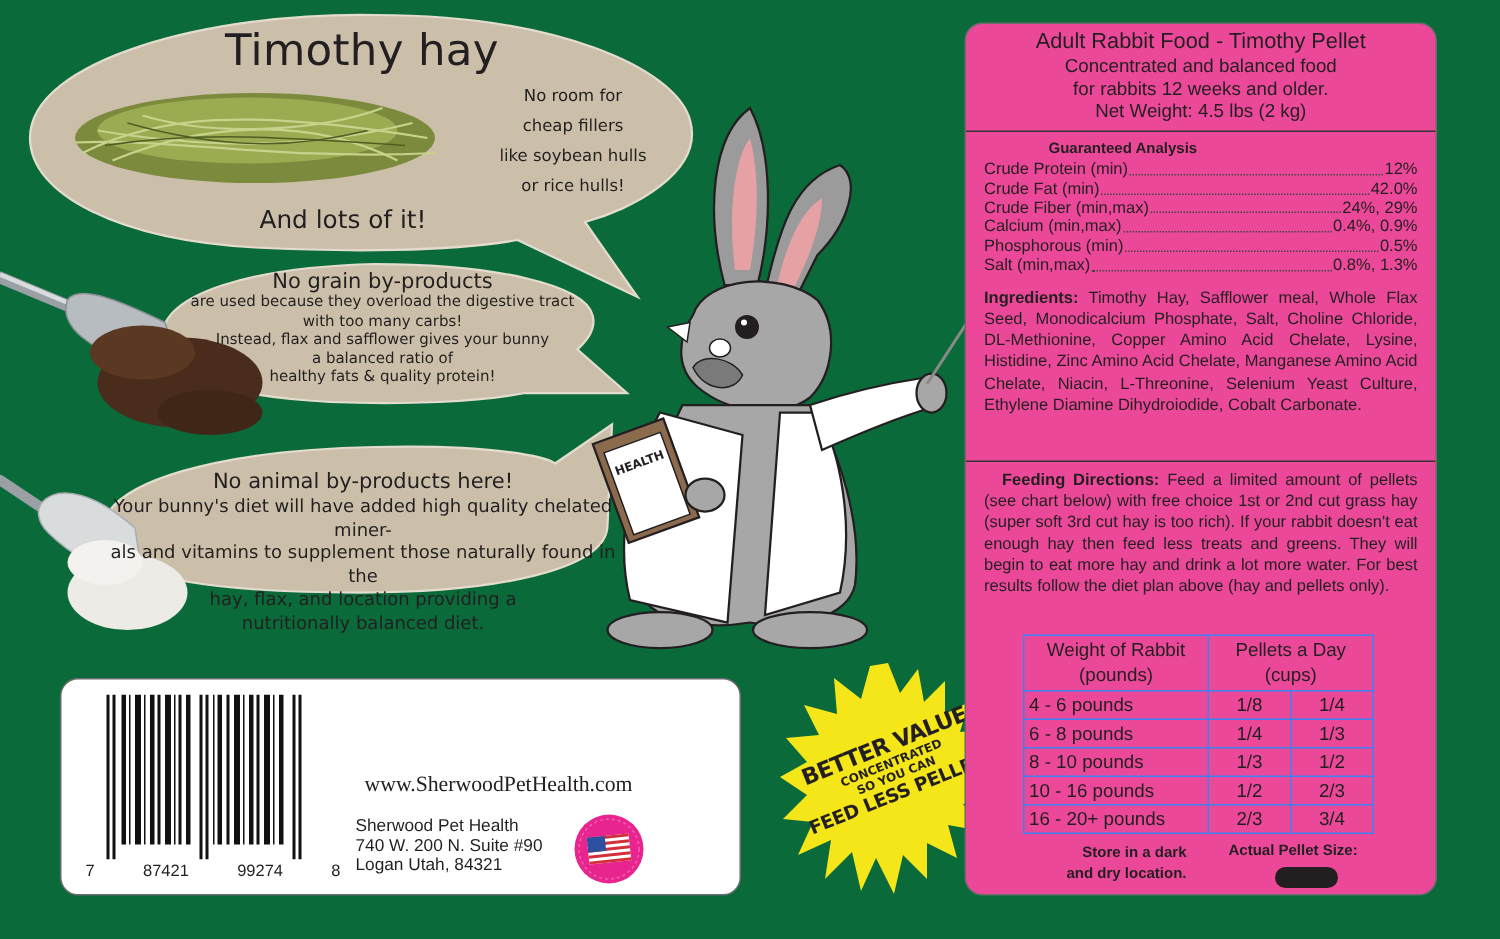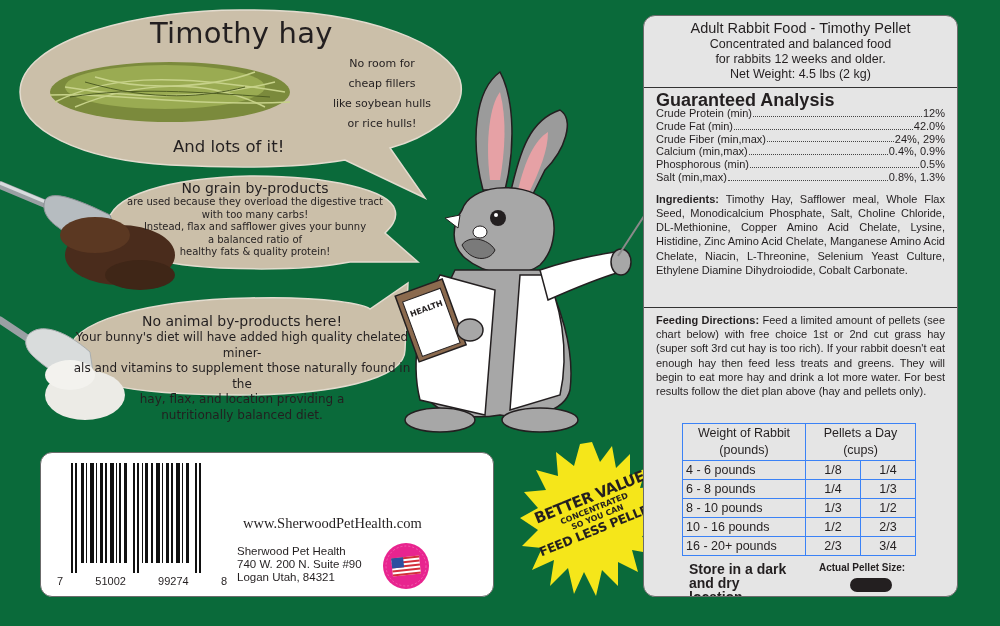--- a/index.html
+++ b/index.html
@@ -34,40 +34,40 @@
 
   
   .starburst { position: absolute; left: 520px; top: 440px; width: 145px; height: 160px; }
   .star-text { position: absolute; left: 520px; top: 440px; width: 145px; height: 160px; pointer-events: none; }
   .star-inner { position: absolute; left: 8px; top: 48px; width: 135px; transform: rotate(-22deg); text-align: center; color: #231f20; font-family: "DejaVu Sans", sans-serif; font-weight: bold; }
   .star-inner .l1 { font-size: 15px; line-height: 16px; letter-spacing: -0.5px; }
   .star-inner .l2 { font-size: 8px; line-height: 9px; }
   .star-inner .l3 { font-size: 12.5px; line-height: 14px; letter-spacing: -0.3px; }
 
   
-  .panel { position: absolute; left: 643px; top: 15px; width: 315px; height: 582px; background: #e5e5e5; border-radius: 12px; border: 1px solid #6b6b6b; font-family: "Liberation Sans", sans-serif; color: #231f20; overflow: hidden; }
+  .panel { position: absolute; left: 643px; top: 15px; width: 315px; height: 582px; background: #ec4899; border-radius: 12px; border: 1px solid #6b6b6b; font-family: "Liberation Sans", sans-serif; color: #231f20; overflow: hidden; }
   .p-head { text-align: center; padding-top: 4px; height: 72px; border-bottom: 1px solid #333; }
   .p-head .t { font-size: 14.5px; line-height: 17px; }
   .p-head .s { font-size: 12.5px; line-height: 15px; }
   .ga { padding: 5px 12px 0 12px; height: 220px; border-bottom: 1px solid #333; }
-  .ga-title { font-weight: bold; font-size: 18px; line-height: 14px; }
+  .ga-title { font-weight: bold; font-size: 10px; line-height: 14px; margin-left: 43px; }
   .ga-row { display: flex; font-size: 11px; line-height: 12.8px; }
   .ga-row .lbl { white-space: nowrap; }
   .ga-row .dots { flex: 1; border-bottom: 1px dotted #444; margin: 0 1px 3px 1px; }
   .ga-row .val { white-space: nowrap; }
   .ingredients { margin-top: 8px; font-size: 11px; line-height: 14.2px; text-align: justify; }
   .ingredients b { font-weight: bold; }
   .feeding { padding: 5px 12px 0 12px; font-size: 11px; line-height: 14.2px; text-align: justify; }
-  .feeding b { font-weight: bold; }
+  .feeding b { font-weight: bold; margin-left: 12px; }
   table.chart { position: absolute; left: 38px; top: 407px; border-collapse: collapse; font-size: 12.5px; }
   table.chart td, table.chart th { border: 1px solid #3b82f6; padding: 0 3px; font-weight: normal; height: 19px; }
   table.chart th { line-height: 17px; height: 37px; text-align: center; }
   table.chart td.w { width: 123px; text-align: left; }
   table.chart td.c { width: 55px; text-align: center; }
-  .store-tx { position: absolute; left: 45px; top: 546px; width: 102px; text-align: left; font-size: 14px; line-height: 14px; font-weight: bold; }
+  .store-tx { position: absolute; left: 45px; top: 546px; width: 102px; text-align: right; font-size: 10px; line-height: 14px; font-weight: bold; }
   .pellet-lbl { position: absolute; left: 175px; top: 546px; font-size: 10px; font-weight: bold; }
   .pellet { position: absolute; left: 206px; top: 562px; width: 42px; height: 14px; background: #231f20; border-radius: 7px; }
 </style>
 </head>
 <body>
 
 <svg class="bubble-svg" viewBox="0 0 1000 626">
 
   <path d="M20,92 C20,40 140,8 250,10 C370,10 450,45 460,80 C470,115 420,140 390,148 L425,198 L345,160 C300,168 230,168 170,165 C80,160 20,130 20,92 Z" fill="#cbbfa9" stroke="#e3dccf" stroke-width="1.5"></path>
 
@@ -194,21 +194,21 @@
         <rect x="108" y="0" width="2" height="100"></rect>
         <rect x="113" y="0" width="4" height="100"></rect>
       <rect x="119" y="0" width="1" height="100"></rect>
         <rect x="123" y="0" width="3" height="100"></rect>
       <rect x="132" y="0" width="2" height="110"></rect>
         <rect x="136" y="0" width="2" height="110"></rect>
     </g>
   </svg>
   <div class="bc-digits">
     <span>7</span>
-    <span>51002</span>
+    <span>87421</span>
     <span>99274</span>
     <span>8</span>
   </div>
   <div class="website">www.SherwoodPetHealth.com</div>
   <div class="address">
     <div>Sherwood Pet Health</div>
     <div>740 W. 200 N. Suite #90</div>
     <div>Logan Utah, 84321</div>
   </div>
   <svg class="flag-badge" viewBox="0 0 48 48">

